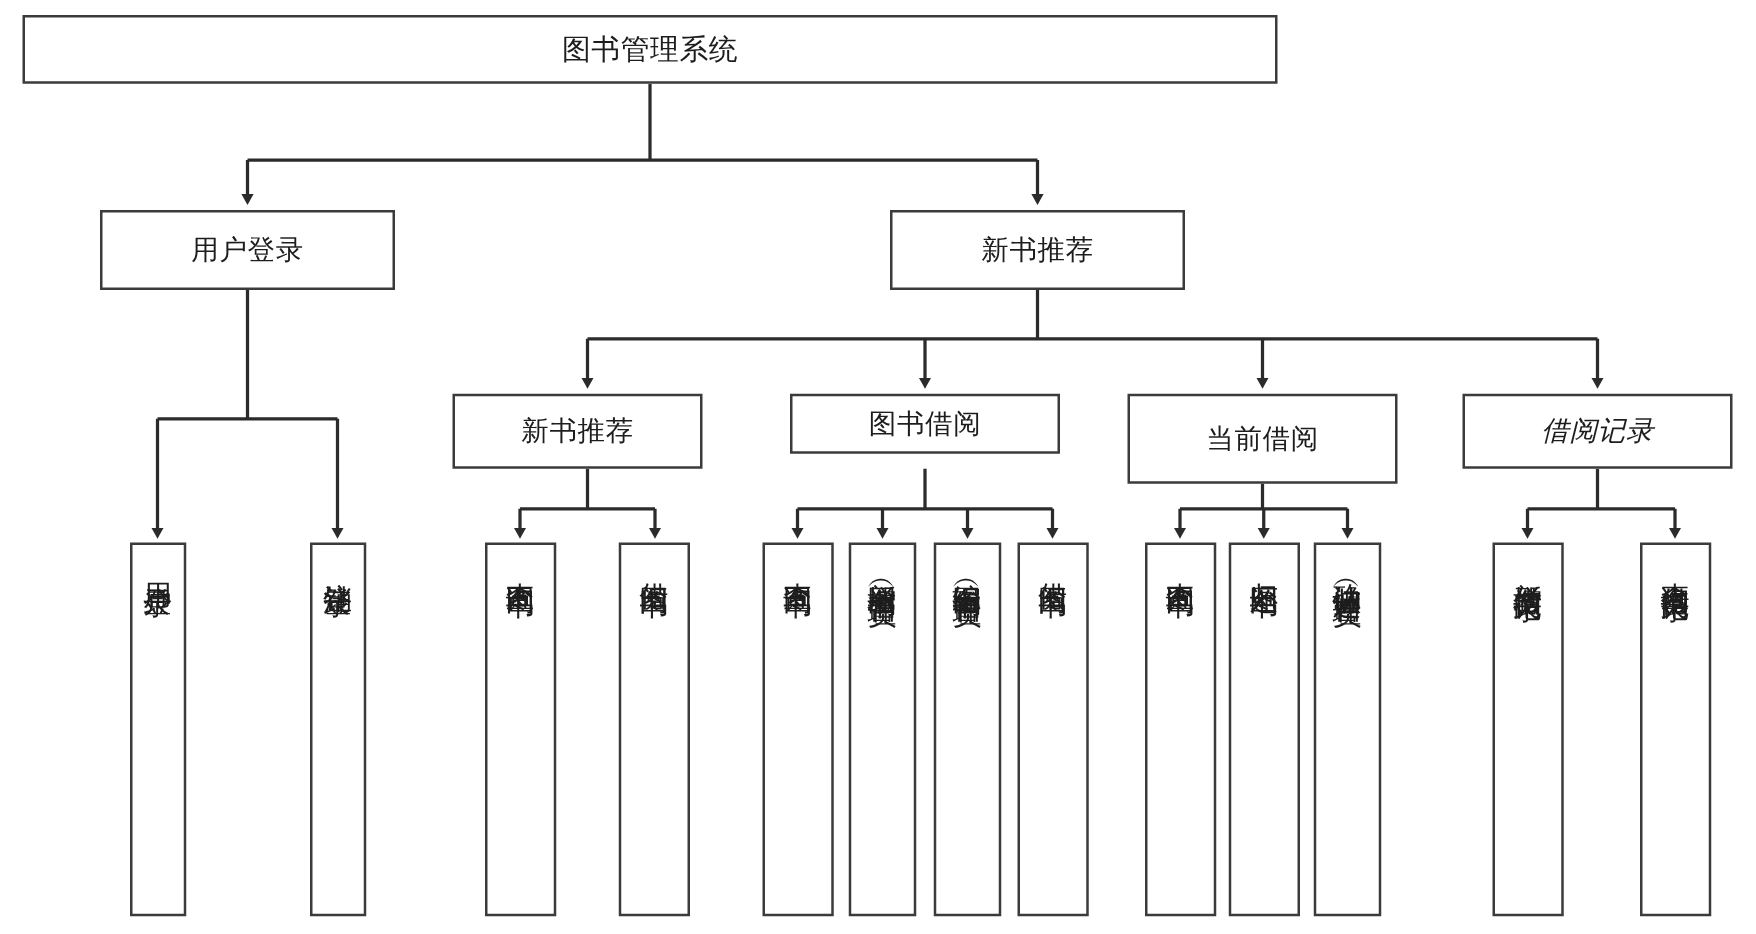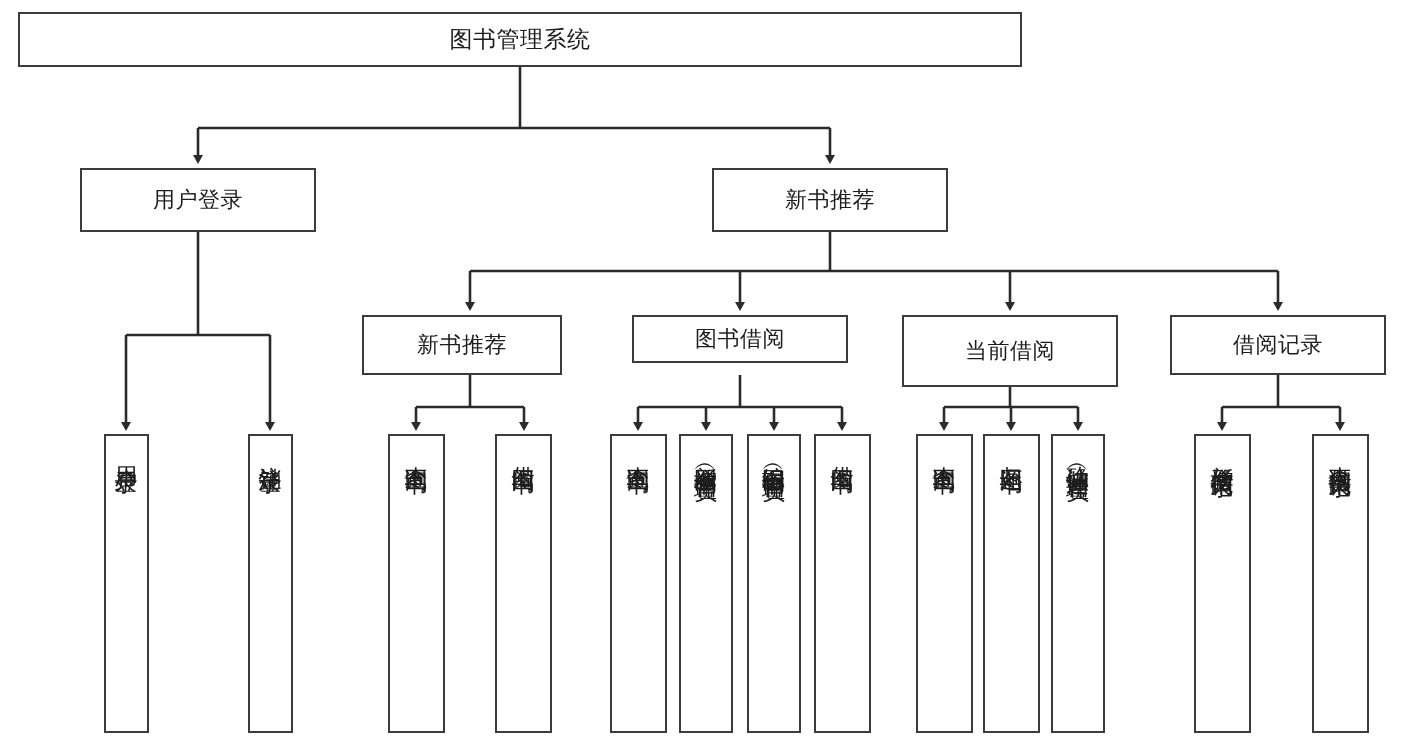--- a/index.html
+++ b/index.html
@@ -143,21 +143,21 @@
   </div>
 
   <div class="node horiz" style="left:632px; top:315px; width:216px; height:48px;">
     <span class="lbl">图书借阅</span>
   </div>
 
   <div class="node horiz" style="left:902px; top:315px; width:216px; height:72px;">
     <span class="lbl">当前借阅</span>
   </div>
 
-  <div class="node horiz" style="left:1170px; top:315px; width:216px; height:60px;">
+  <div class="node horiz" style="left:1170px; top:315px; width:216px; height:60px;font-style:italic;">
     <span class="lbl">借阅记录</span>
   </div>
 
   <div class="node vert" style="left:104px; top:434px; width:45px; height:299px;">
     <span class="lbl">用户登录</span>
   </div>
 
   <div class="node vert" style="left:248px; top:434px; width:45px; height:299px;">
     <span class="lbl">注销登录</span>
   </div>

